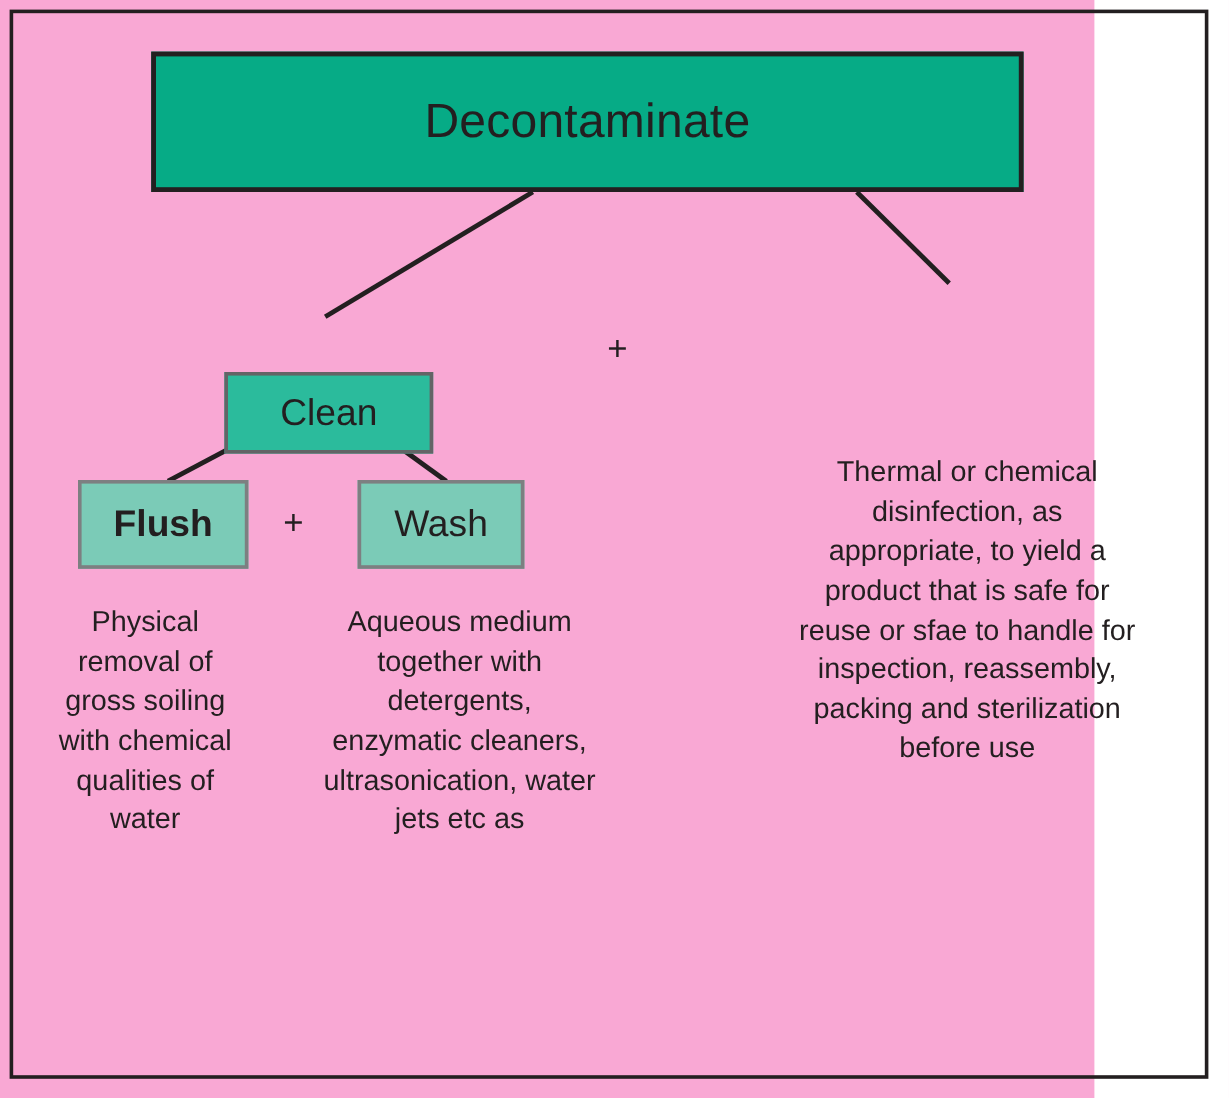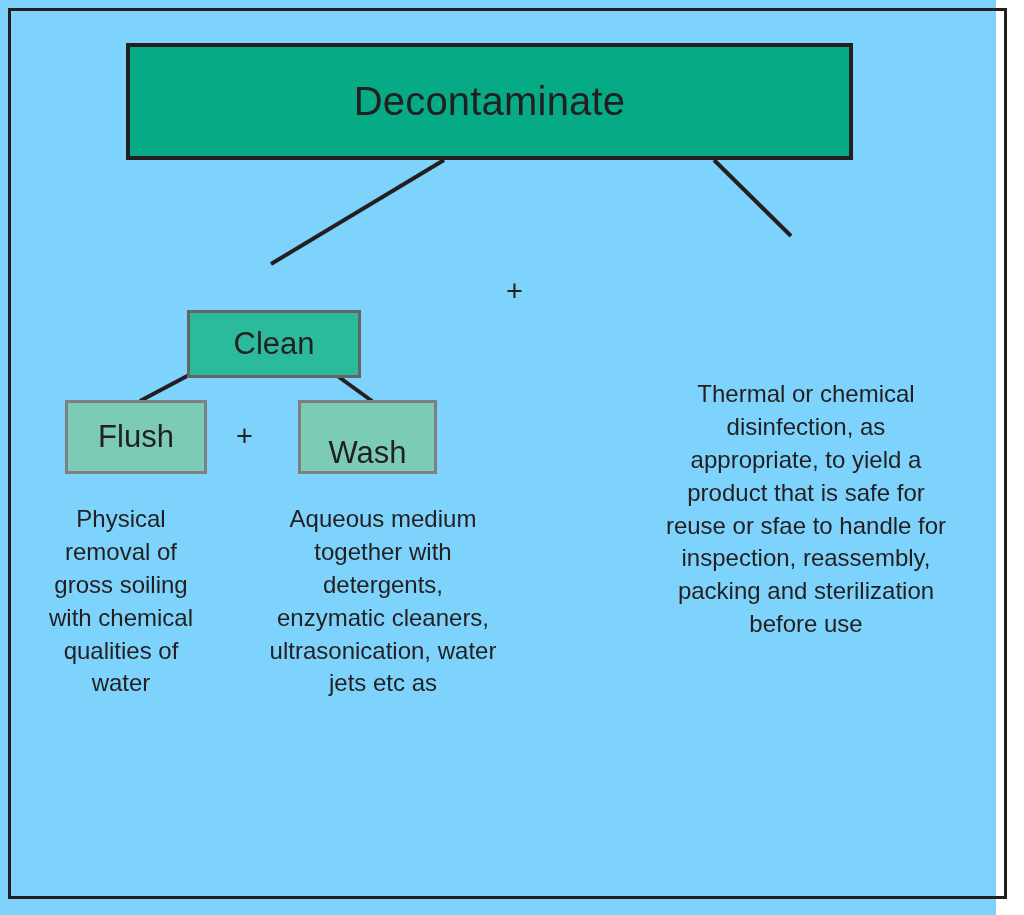--- a/index.html
+++ b/index.html
@@ -9,23 +9,23 @@
   }
   body {
     width: 1024px;
     height: 915px;
     font-family: "Liberation Sans", sans-serif;
     color: #231f20;
     overflow: hidden;
   }
   #canvas {
     position: relative;
-    width: 996px;
+    width: 912px;
     height: 915px;
-    background: #7dd3fc;
+    background: #f9a8d4;
   }
   
   .frame {
     position: absolute;
     left: 8px;
     top: 8px;
     width: 999px;
     height: 891px;
     border: 3px solid #231f20;
     box-sizing: border-box;
@@ -81,30 +81,30 @@
     padding: 0 6px;
   }
   .node-flush {
     left: 65px;
     top: 400px;
     width: 142px;
     height: 74px;
     background: #7bcbb7;
     border: 3px solid #7d7f81;
     font-size: 31px;
+    font-weight: bold;
   }
   .node-wash {
     left: 298px;
     top: 400px;
     width: 139px;
     height: 74px;
     background: #7bcbb7;
     border: 3px solid #7d7f81;
     font-size: 31px;
-    align-items: flex-end;
   }
   .plus {
     position: absolute;
     font-size: 29px;
     color: #231f20;
     line-height: 1;
     z-index: 3;
   }
   .plus-mid {
     left: 506px;

